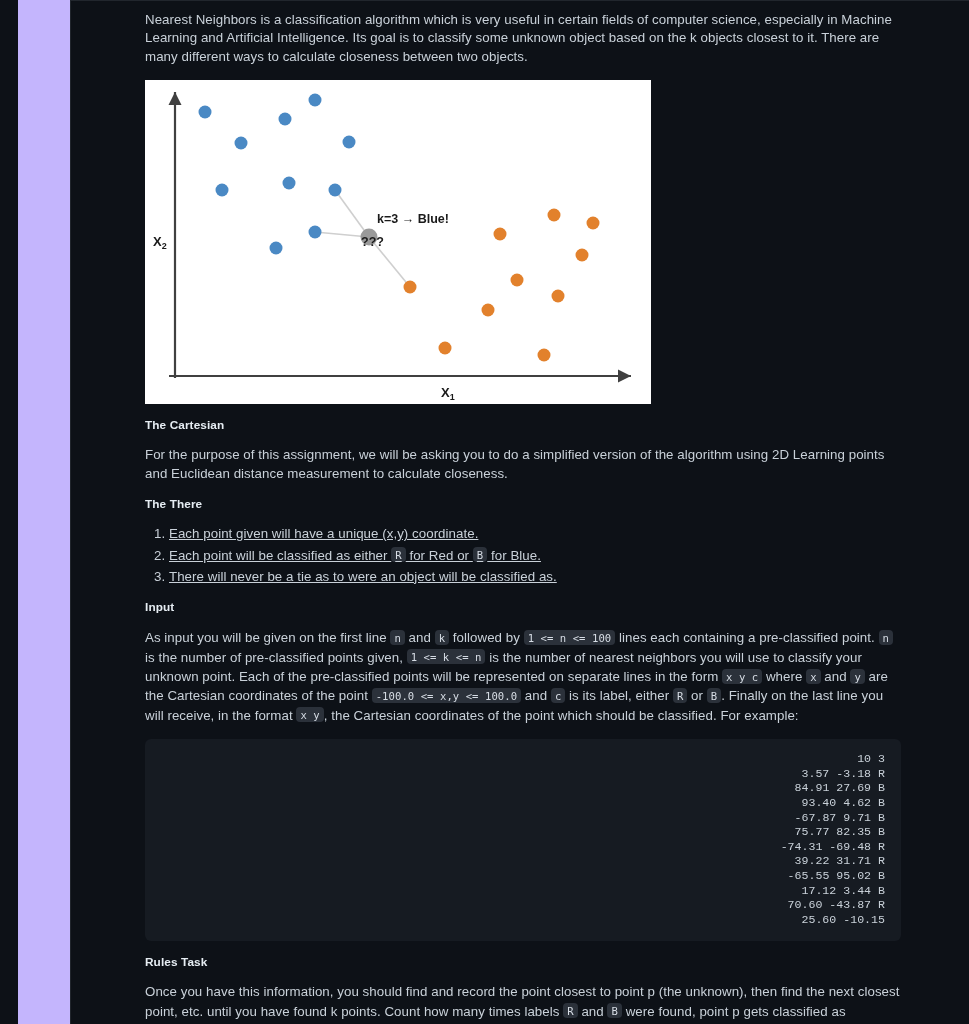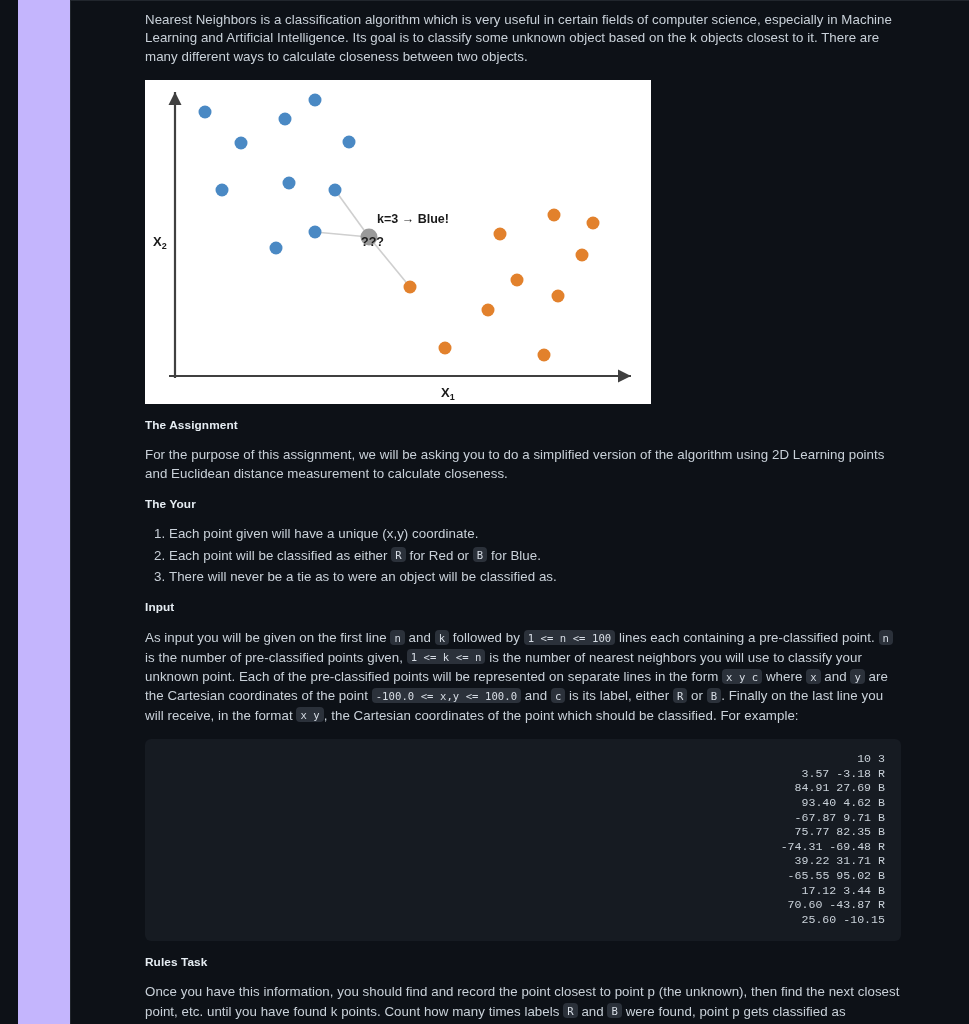--- a/index.html
+++ b/index.html
@@ -40,20 +40,21 @@
     color: #e6edf3;
     font-size: 11.8px;
     font-weight: bold;
     margin: 14px 0 14px 0;
     letter-spacing: 0.1px;
   }
   ol.rules {
     margin: 0 0 14px 0;
     padding-left: 24px;
     color: #c9d1d9;
+    text-decoration: underline;
   }
   ol.rules li { margin-bottom: 2.5px; }
   code.inline {
     font-family: "DejaVu Sans Mono", "Liberation Mono", monospace;
     background: #2b313a;
     color: #d7dde5;
     font-size: 10.6px;
     padding: 1.5px 4px;
     border-radius: 4px;
     white-space: pre;
@@ -125,24 +126,24 @@
           <circle cx="343" cy="230" r="6.5" fill="#e2812c"></circle>
           <circle cx="413" cy="216" r="6.5" fill="#e2812c"></circle>
           <circle cx="300" cy="268" r="6.5" fill="#e2812c"></circle>
           <circle cx="399" cy="275" r="6.5" fill="#e2812c"></circle>
           <circle cx="224" cy="157" r="8.5" fill="#9a9a9a"></circle>
           <text x="232" y="143" font-family="&quot;Liberation Sans&quot;, sans-serif" font-size="12.5" font-weight="bold" fill="#1a1a1a">k=3 → Blue!</text>
           <text x="216" y="166" font-family="&quot;Liberation Sans&quot;, sans-serif" font-size="12.5" font-weight="bold" fill="#1a1a1a">???</text>
         </svg>
     </div>
 
-    <h3 class="section">The Assignment</h3>
+    <h3 class="section">The Cartesian</h3>
     <p class="body">For the purpose of this assignment, we will be asking you to do a simplified version of the algorithm using 2D Learning points and Euclidean distance measurement to calculate closeness.</p>
 
-    <h3 class="section">The Your</h3>
+    <h3 class="section">The There</h3>
     <ol class="rules" id="rules-list">
         <li>Each point given will have a unique (x,y) coordinate.</li>
         <li>Each point will be classified as either <code class="inline">R</code> for Red or <code class="inline">B</code> for Blue.</li>
         <li>There will never be a tie as to were an object will be classified as.</li>
       </ol>
 
     <h3 class="section">Input</h3>
     <p class="body" id="input-paragraph">As input you will be given on the first line <code class="inline">n</code> and <code class="inline">k</code> followed by <code class="inline">1 &lt;= n &lt;= 100</code> lines each containing a pre-classified point. <code class="inline">n</code> is the number of pre-classified points given, <code class="inline">1 &lt;= k &lt;= n</code> is the number of nearest neighbors you will use to classify your unknown point. Each of the pre-classified points will be represented on separate lines in the form <code class="inline">x y c</code> where <code class="inline">x</code> and <code class="inline">y</code> are the Cartesian coordinates of the point <code class="inline">-100.0 &lt;= x,y &lt;= 100.0</code> and <code class="inline">c</code> is its label, either <code class="inline">R</code> or <code class="inline">B</code>. Finally on the last line you will receive, in the format <code class="inline">x y</code>, the Cartesian coordinates of the point which should be classified. For example:</p>
 
     <pre class="codeblock">10 3

